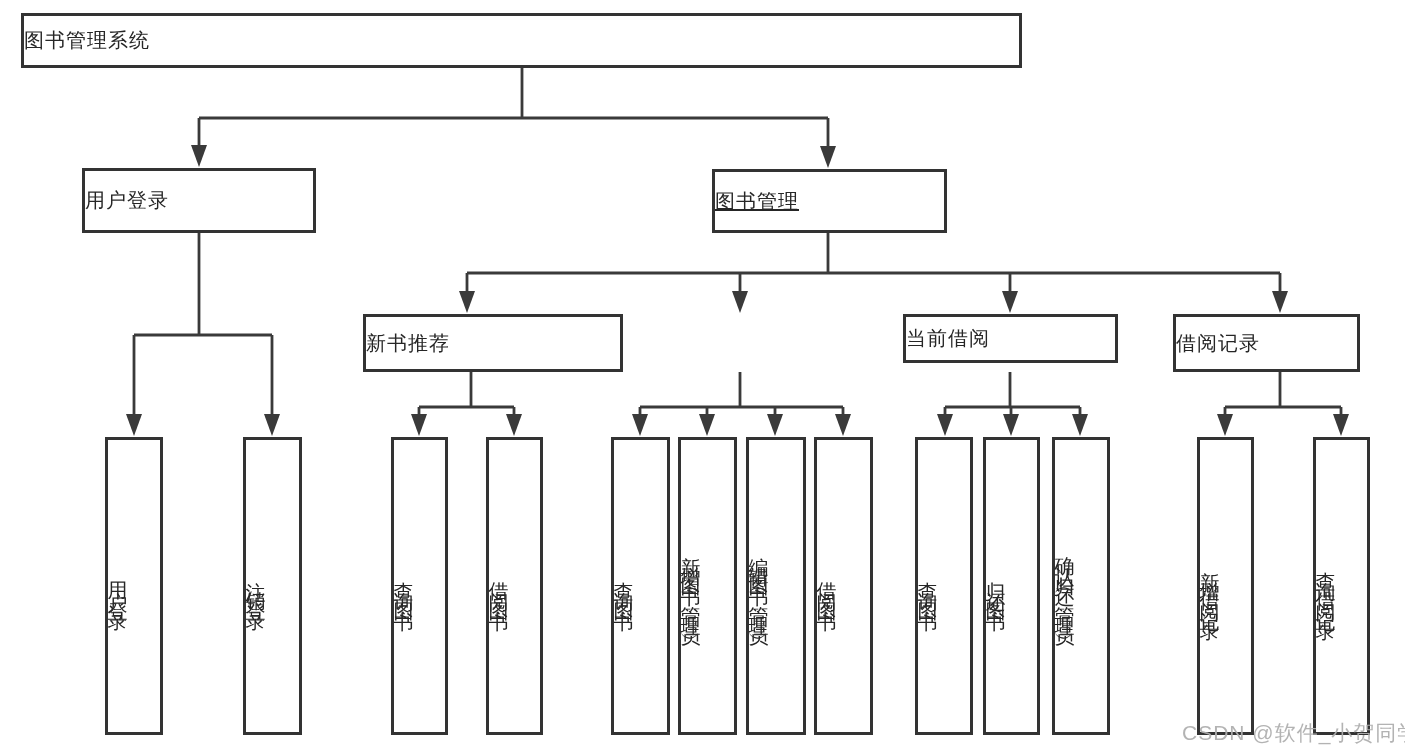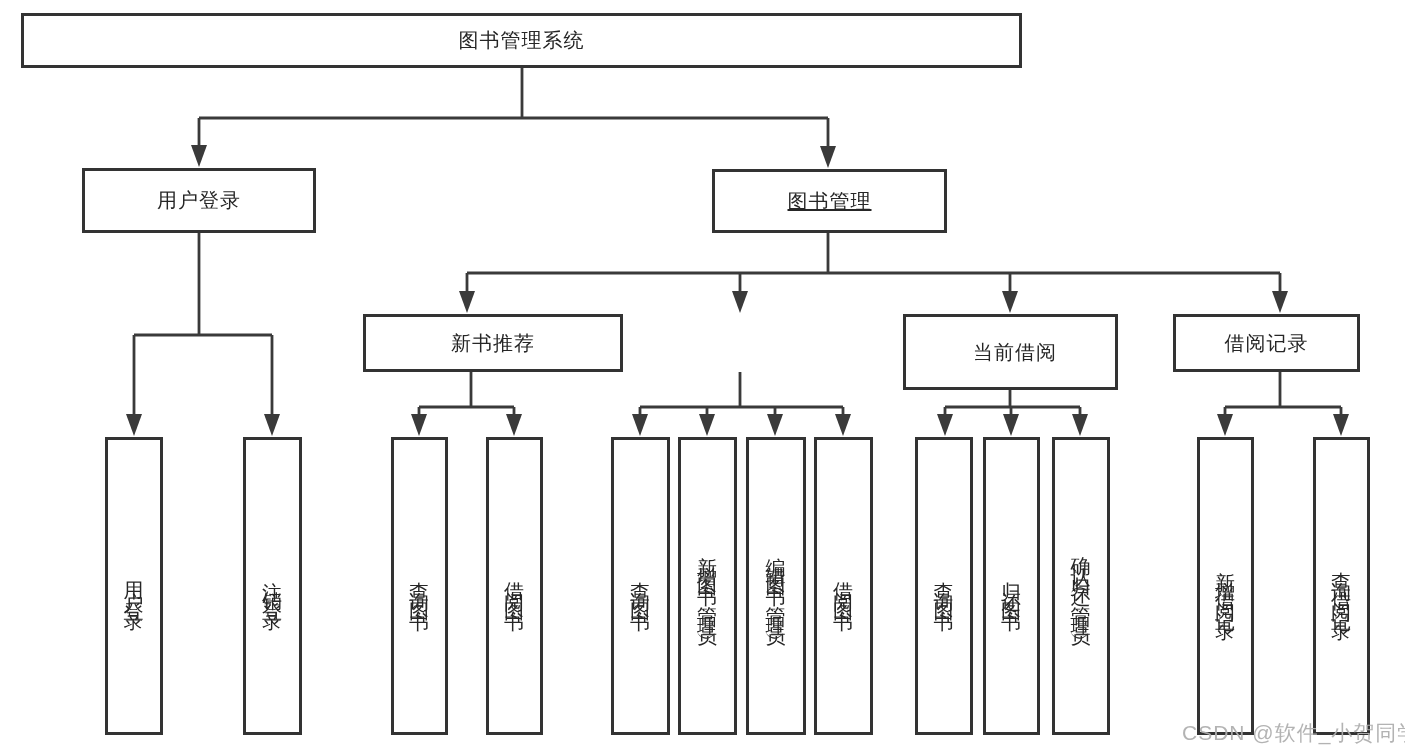--- a/index.html
+++ b/index.html
@@ -26,21 +26,20 @@
     z-index: 1;
   }
   .node {
     position: absolute;
     box-sizing: border-box;
     border: 3px solid #333333;
     background: #ffffff;
     color: #262626;
     display: flex;
     align-items: center;
-    justify-content: center;
     z-index: 2;
     font-size: 20px;
     letter-spacing: 1px;
     white-space: nowrap;
   }
   .leaf {
     top: 437px;
     height: 298px;
   }
   .leaf .vtext {
@@ -51,21 +50,21 @@
     color: #262626;
   }
   
   .n-root  { left: 21px;  top: 13px;  width: 1001px; height: 55px; }
   
   .n-login { left: 82px;  top: 168px; width: 234px; height: 65px; }
   .n-mgmt  { left: 712px; top: 169px; width: 235px; height: 64px; text-decoration: underline; }
   
   .n-rec   { left: 363px;  top: 314px; width: 260px; height: 58px; }
   .n-bor   { left: 633px;  top: 314px; width: 215px; height: 58px; }
-  .n-cur   { left: 903px;  top: 314px; width: 215px; height: 76px; padding-left: 9px; }
+  .n-cur   { left: 903px;  top: 314px; width: 215px; height: 49px; }
   .n-recd  { left: 1173px; top: 314px; width: 187px; height: 58px; }
   
   .lf-1  { left: 105px;  width: 58px; }
   .lf-2  { left: 243px;  width: 59px; }
   .lf-3  { left: 391px;  width: 57px; }
   .lf-4  { left: 486px;  width: 57px; }
   .lf-5  { left: 611px;  width: 59px; }
   .lf-6  { left: 678px;  width: 59px; }
   .lf-7  { left: 746px;  width: 60px; }
   .lf-8  { left: 814px;  width: 59px; }

